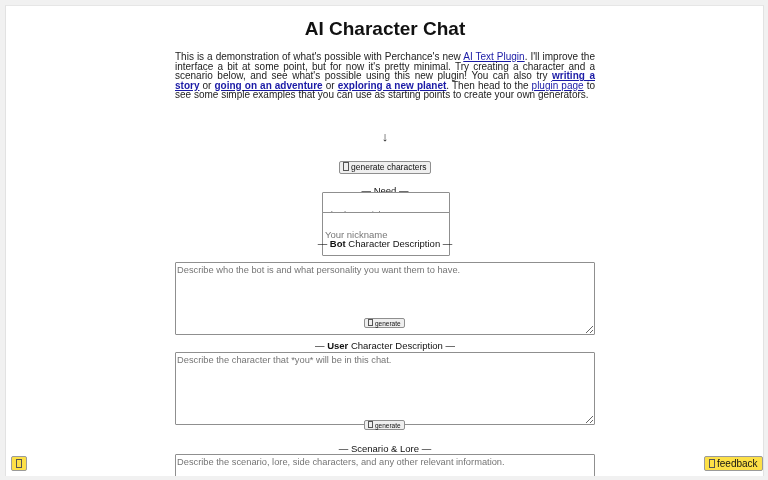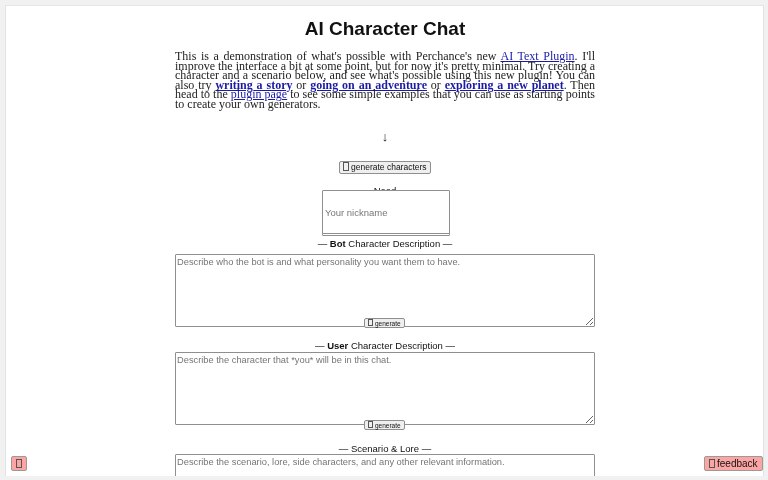--- a/index.html
+++ b/index.html
@@ -39,25 +39,24 @@
     text-align: center;
     font-size: 19px;
     font-weight: bold;
     color: #111;
   }
   .intro {
     position: absolute;
     top: 46px;
     left: 0;
     width: 420px;
-    font-size: 12px;
+    font-size: 10px;
     line-height: 9.6px;
     text-align: justify;
     color: #222;
-    font-family: Liberation Serif, serif;
   }
   .intro p { margin: 0; }
   .intro p + p { margin-top: 7px; }
   .intro a {
     color: #1a1aa6;
     text-decoration: underline;
   }
   .intro a.bold { font-weight: bold; }
   .arrow {
     position: absolute;
@@ -131,21 +130,21 @@
     height: 10px;
     font-size: 6.5px;
     line-height: 8px;
     padding: 0 3px;
   }
   .corner-btn {
     position: absolute;
     font-size: 10px;
     height: 15px;
     line-height: 13px;
-    background: #fca5a5;
+    background: #fde047;
     border: 1px solid #9a9a9a;
     border-radius: 2px;
     color: #111;
     padding: 0 4px;
     font-family: "Liberation Sans", sans-serif;
   }
   .tofu {
     display: inline-block;
     width: 4px;
     height: 7px;
@@ -167,24 +166,24 @@
     <div class="intro">
       <p><span>This is a demonstration of what's possible with Perchance's new </span><a href="#">AI Text Plugin</a><span>. I'll improve the interface a bit at some point, but for now it's pretty minimal. Try creating a character and a scenario below, and see what's possible using this new plugin! You can also try </span><a href="#" class="bold">writing a story</a><span> or </span><a href="#" class="bold">going on an adventure</a><span> or </span><a href="#" class="bold">exploring a new planet</a><span>. Then head to the </span><a href="#">plugin page</a><span> to see some simple examples that you can use as starting points to create your own generators.</span></p>
     </div>
 
     <div class="arrow">↓</div>
 
     <button class="btn gen-chars"><span class="tofu"></span><span>generate characters</span></button>
 
     <div class="section-label" style="top:179px;">— Need —</div>
     <input class="name-input" style="top: 186px;" type="text" placeholder="The bot's nickname">
-    <input class="name-input" style="top: 184px;" type="text" placeholder="Your nickname">
+    <input class="name-input" style="top: 206px;" type="text" placeholder="Your nickname">
 
     <div class="section-label" style="top:232px;"><span>— </span><b>Bot</b><span> Character Description —</span></div>
-    <textarea class="desc-area" style="top: 248px; height: 67px;" placeholder="Describe who the bot is and what personality you want them to have."></textarea>
+    <textarea class="desc-area" style="top: 256px; height: 67px;" placeholder="Describe who the bot is and what personality you want them to have."></textarea>
     <button class="btn gen-small" style="top:312px;"><span class="tofu small"></span><span>generate</span></button>
 
     <div class="section-label" style="top:334px;"><span>— </span><b>User</b><span> Character Description —</span></div>
     <textarea class="desc-area" style="top: 346px; height: 67px;" placeholder="Describe the character that *you* will be in this chat."></textarea>
     <button class="btn gen-small" style="top:414px;"><span class="tofu small"></span><span>generate</span></button>
 
     <div class="section-label" style="top:437px;">— Scenario &amp; Lore —</div>
     <textarea class="desc-area" style="top: 448px; height: 60px;" placeholder="Describe the scenario, lore, side characters, and any other relevant information."></textarea>
 
   </div>

